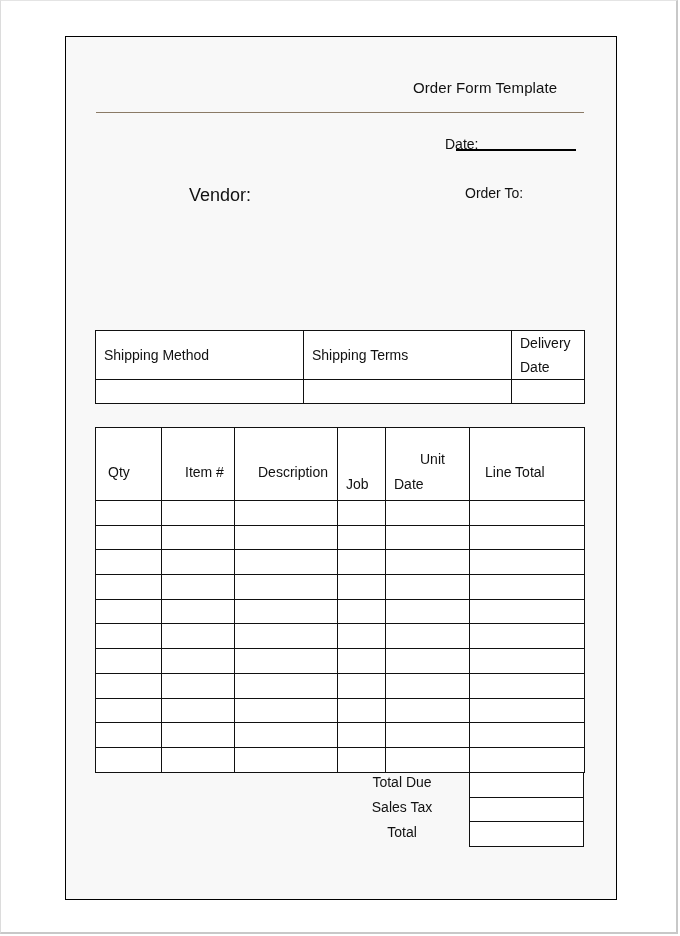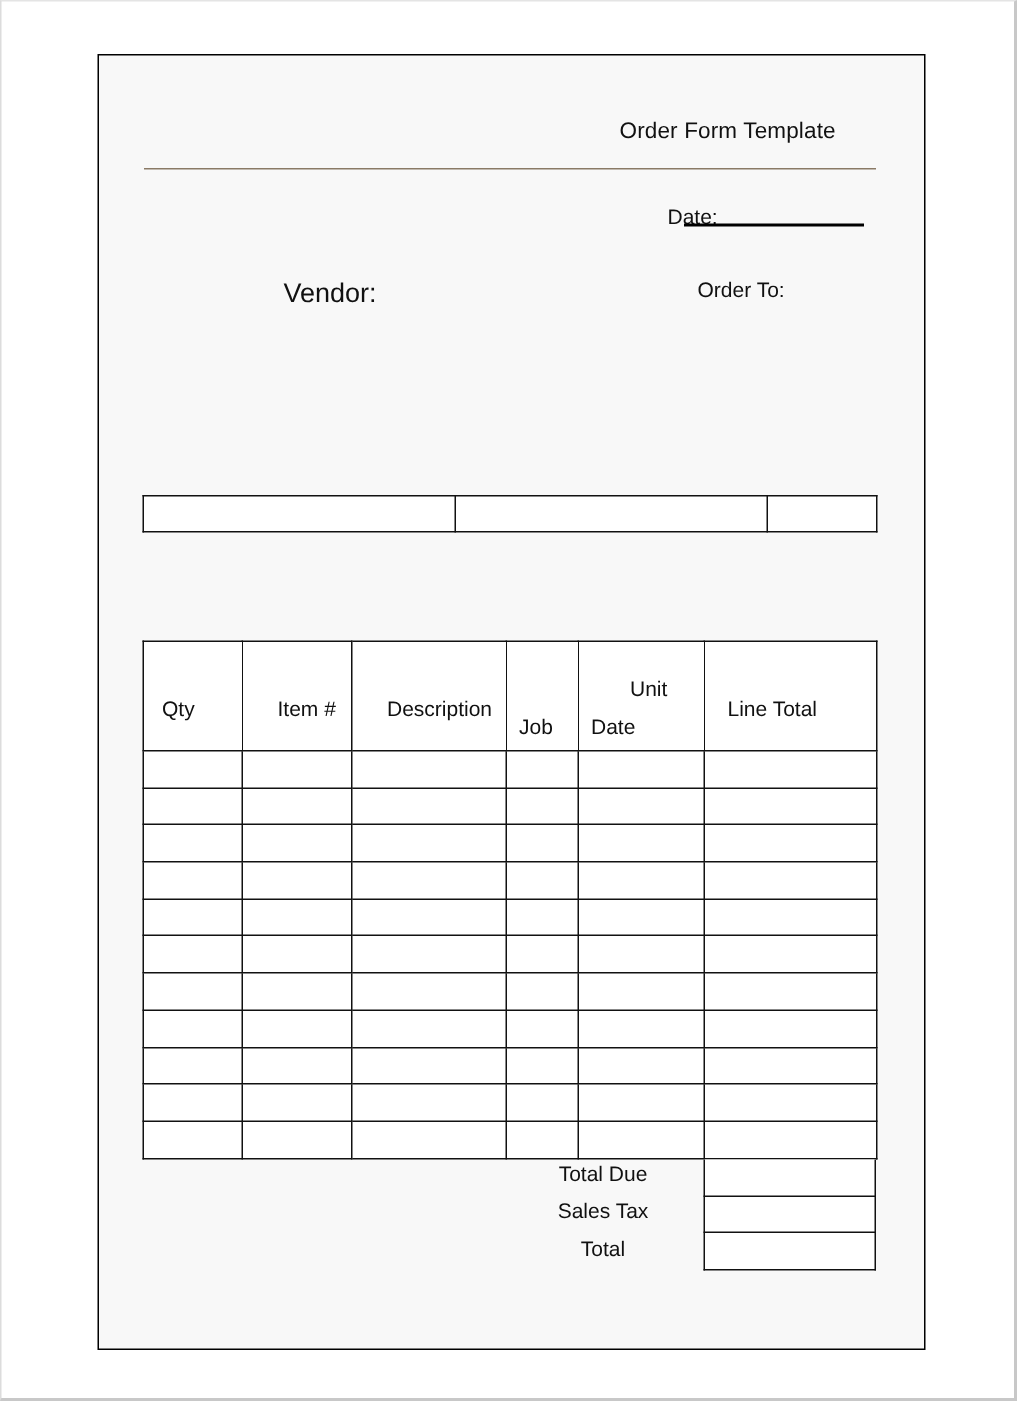--- a/index.html
+++ b/index.html
@@ -63,20 +63,28 @@
 <div class="abs vendor-label">Vendor:</div>
 <div class="abs shipto-label">Order To:</div>
 
 <table class="grid ship-table">
   <colgroup>
       <col style="width:208px">
       <col style="width:208px">
       <col style="width:73px">
     </colgroup>
   <tbody>
+      <tr>
+    <td class="h">Shipping Method</td>
+    <td class="h">Shipping Terms</td>
+    <td class="h delivery">
+      <div>Delivery</div>
+      <div>Date</div>
+    </td>
+  </tr>
   <tr>
     <td class="b"></td>
     <td class="b"></td>
     <td class="b"></td>
   </tr>
 </tbody>
   </table>
 
 <table class="grid items-table">
   <colgroup>

